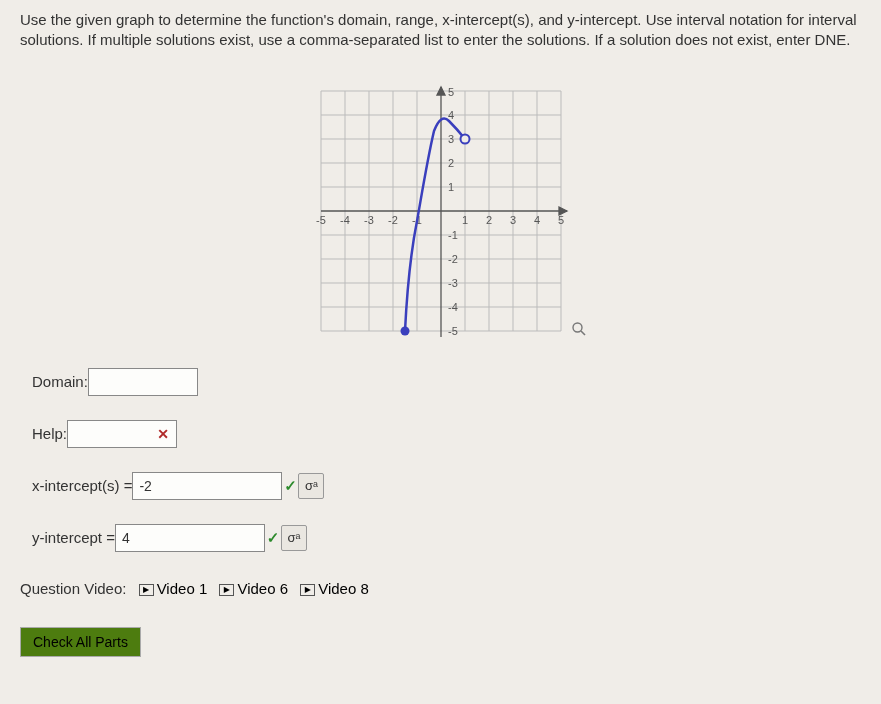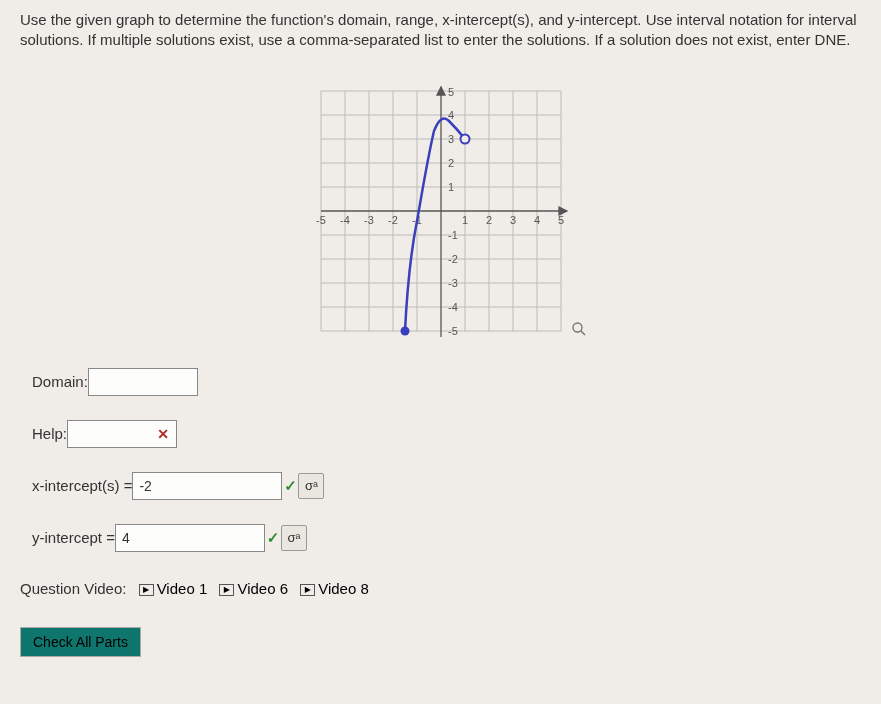--- a/index.html
+++ b/index.html
@@ -76,21 +76,21 @@
   width: 15px;
   height: 12px;
   border: 1px solid #555;
   font-size: 8px;
   margin-right: 3px;
   vertical-align: middle;
 }
 .check-btn {
   margin-top: 30px;
   border: 1px solid #aaa;
-  background: #0f766e;
+  background: #4d7c0f;
   padding: 6px 12px;
   font-size: 14px;
   cursor: pointer;
 }
 .mag-icon {
   position: absolute;
   right: 4px;
   bottom: 4px;
 }
 </style>

